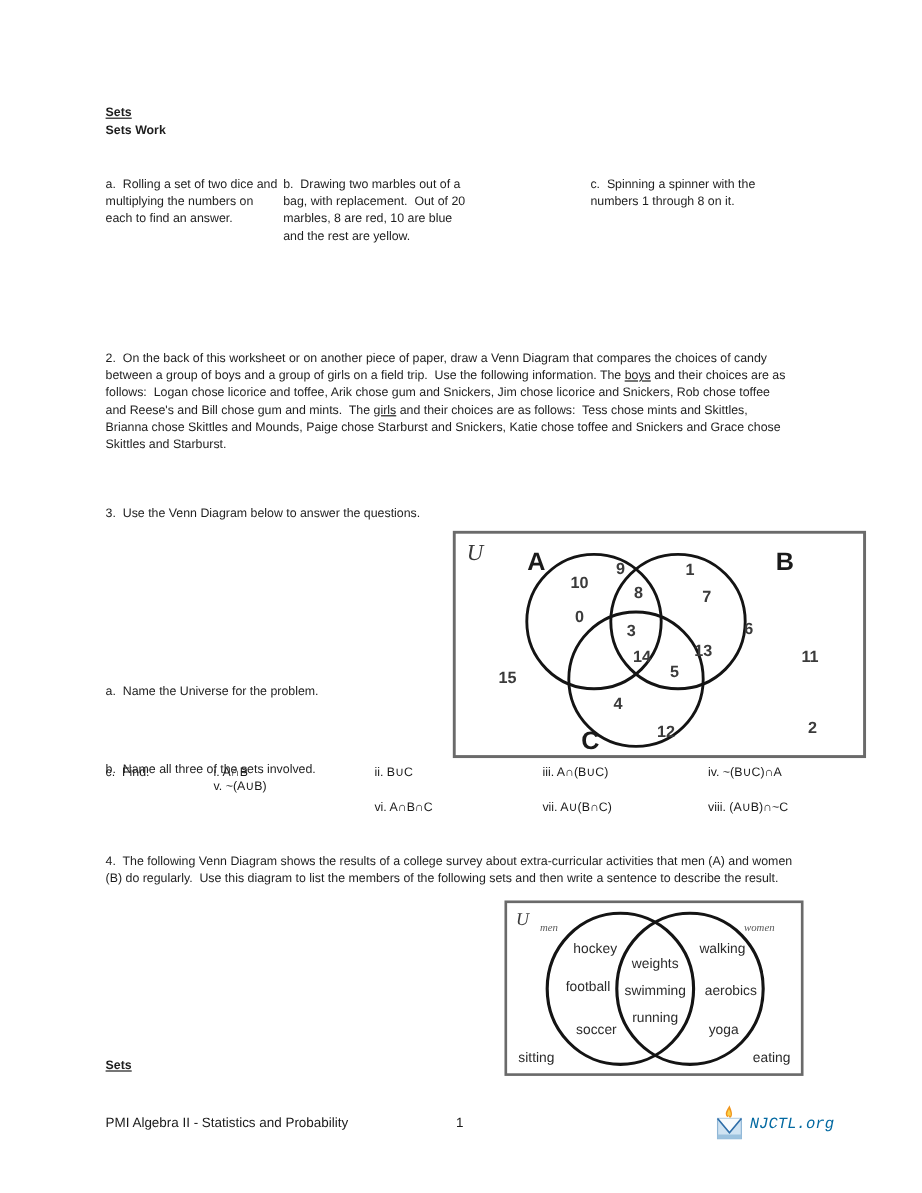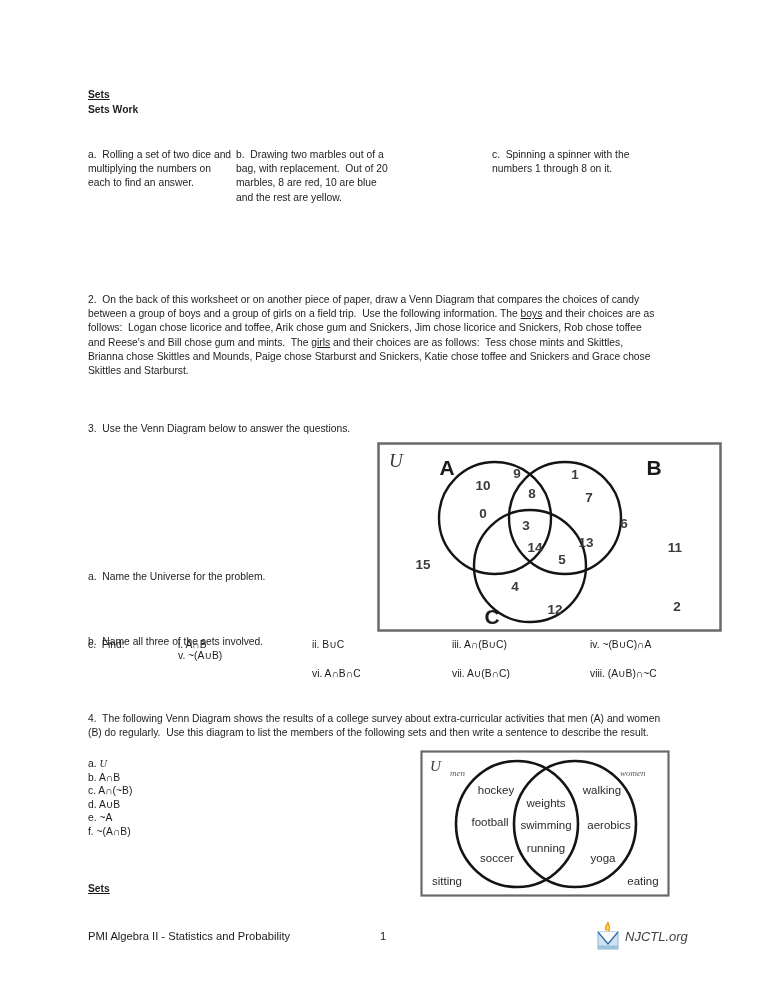--- a/index.html
+++ b/index.html
@@ -78,24 +78,24 @@
   }
   svg { display: block; }
 
   
   #logo-wrap {
     left: 595px; top: 918px;
     width: 100px; height: 36px;
     display: flex; align-items: center; gap: 4px;
   }
   #logo-text {
-    font-family: Liberation Sans, sans-serif;
+    font-family: Liberation Mono, monospace;
     font-style: italic;
     font-size: 13px;
-    color: #404040;
+    color: #0369a1;
   }
 </style>
 </head>
 <body>
 
 <div class="page">
 
   <div class="blk t bold uline" id="hdr-sets">Sets</div>
   <div class="blk t bold" id="hdr-classwork">Sets Work</div>
 
@@ -150,28 +150,20 @@
   <div class="find-col" id="fc2">ii.  B∪C</div>
   <div class="find-col" id="fc3">iii.  A∩(B∪C)</div>
   <div class="find-col" id="fc4">iv.  ~(B∪C)∩A</div>
   <div class="find-col" id="fc1b">v.  ~(A∪B)</div>
   <div class="find-col" id="fc2b">vi.  A∩B∩C</div>
   <div class="find-col" id="fc3b">vii.  A∪(B∩C)</div>
   <div class="find-col" id="fc4b">viii.  (A∪B)∩~C</div>
 
   <div class="blk t" id="q4">4.  The following Venn Diagram shows the results of a college survey about extra-curricular activities that men (A) and women (B) do regularly.  Use this diagram to list the members of the following sets and then write a sentence to describe the result.</div>
 
-  <div class="blk" id="q4list">
-    <div>a.  <span style="font-family:'Liberation Serif',serif;font-style:italic;">U</span></div>
-    <div>b.  A∩B</div>
-    <div>c.  A∩(~B)</div>
-    <div>d.  A∪B</div>
-    <div>e.  ~A</div>
-    <div>f.  ~(A∩B)</div>
-  </div>
 
   <div class="blk" id="venn2">
     <svg width="250" height="147" viewBox="0 0 250 147" xmlns="http://www.w3.org/2000/svg">
       <rect x="1.5" y="1.5" width="247" height="144" fill="#ffffff" stroke="#6a6a6a" stroke-width="2.2"></rect>
       <ellipse cx="97" cy="74" rx="61" ry="63" fill="none" stroke="#141414" stroke-width="2.6"></ellipse>
       <ellipse cx="155" cy="74" rx="61" ry="63" fill="none" stroke="#141414" stroke-width="2.6"></ellipse>
       <g font-family="Liberation Serif, serif" font-style="italic" fill="#3a3a3a">
         <text x="10" y="21" font-size="15">U</text>
         <text x="30" y="26" font-size="9" fill="#5a5a5a">men</text>
         <text x="200" y="26" font-size="9" fill="#5a5a5a">women</text>

